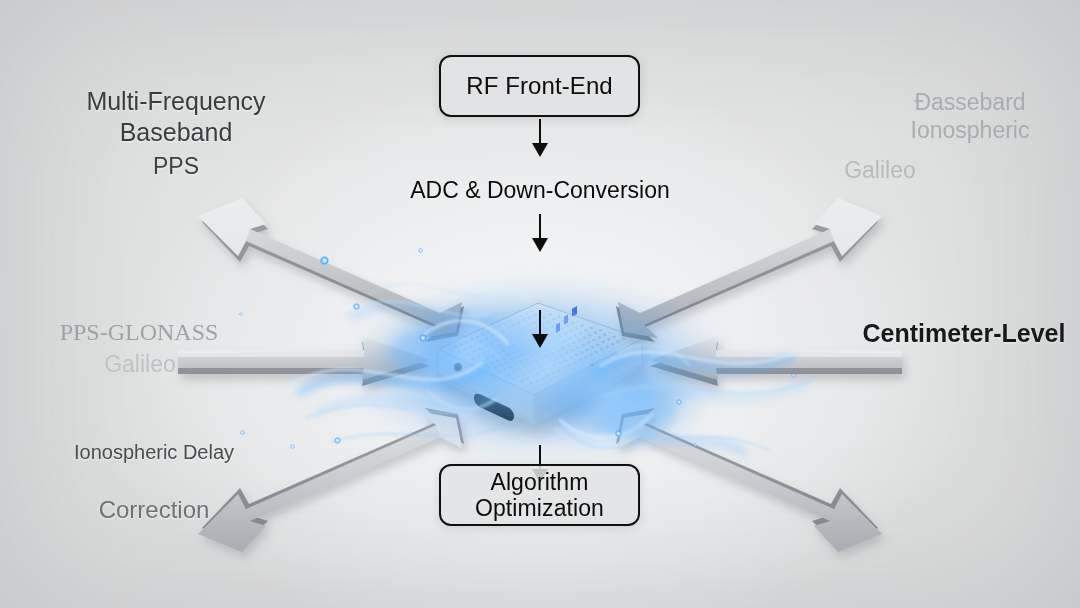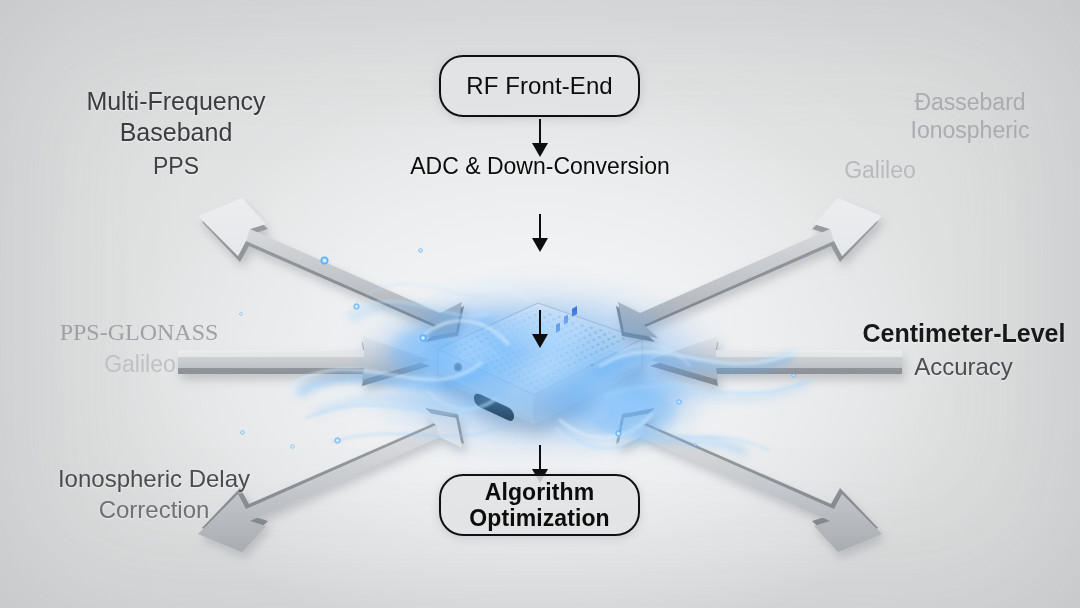--- a/index.html
+++ b/index.html
@@ -28,34 +28,35 @@
   .layer{position:absolute;inset:0;}
   .lz-arrows{z-index:4}
   .lz-glow{z-index:6}
   .lz-glow-front{z-index:8}
   .lz-labels{z-index:12}
   .lz-flow{z-index:13}
 
   
   .flowbox{
     position:absolute;box-sizing:border-box;
-    border:2px solid #101010;border-radius:24px;
+    border:2px solid #101010;border-radius:12px;
     background:rgba(226,227,228,0.86);
     display:flex;align-items:center;justify-content:center;
     text-align:center;color:#0c0c0c;
     letter-spacing:.1px;
     box-shadow:0 2px 10px rgba(90,94,100,0.18);
   }
   #box-rf{left:439px;top:55px;width:201px;height:62px;font-size:24px;}
-  #box-algo{left:439px;top:474px;width:201px;height:62px;font-size:23px;line-height:1.15;font-weight:bold;}
+  #box-algo{left:439px;top:464px;width:201px;height:62px;font-size:23px;line-height:1.15;}
 
   .flowtext{
     position:absolute;text-align:center;color:#0b0b0b;
     font-size:23px;line-height:1.18;width:320px;left:380px;
     text-shadow:0 1px 2px rgba(255,255,255,0.55);
+    margin-top:24px;
   }
   #txt-adc{top:153px;}
   #txt-bb{top:251px;}
 
   .varrow{position:absolute;left:539px;width:2px;background:#0d0d0d;}
   .varrow .head{
     position:absolute;left:-7px;bottom:-13px;width:0;height:0;
     border-left:8px solid transparent;border-right:8px solid transparent;
     border-top:14px solid #0d0d0d;
   }
@@ -83,21 +84,21 @@
   #lbl-galileo-tr{left:800px;top:156px;width:160px;font-size:23px;color:#b8bbbe;}
 
   #lbl-ppsglo{left:24px;top:318px;width:230px;font-size:24px;color:#9ea1a5;font-family:Liberation Serif, serif;}
   #lbl-galileo-l{left:70px;top:350px;width:140px;font-size:23px;color:#bfc2c5;}
 
   #lbl-cm{left:844px;top:318px;width:240px;font-size:25px;color:#171819;font-weight:bold;
           text-shadow:0 1px 2px rgba(255,255,255,.6);}
   #lbl-acc{left:876px;top:352px;width:175px;font-size:24px;color:#4b4d50;
           text-shadow:0 1px 2px rgba(255,255,255,.6);}
 
-  #lbl-iono{left:34px;top:464px;width:240px;font-size:24px;color:#4a4c4f;
+  #lbl-iono{left:34px;top:440px;width:240px;font-size:20px;color:#4a4c4f;
            text-shadow:0 1px 2px rgba(255,255,255,.6);}
   #lbl-ionoc{left:66px;top:495px;width:176px;font-size:24px;color:#6e7175;
            text-shadow:0 1px 2px rgba(255,255,255,.6);}
 
   #lbl-beidou{left:880px;top:540px;width:160px;font-size:24px;color:#9da0a4;}
 
   
   #device{position:absolute;left:430px;top:303px;width:220px;height:125px;}
   #device svg{display:block;overflow:visible;}
   .glowlayer{position:absolute;inset:0;pointer-events:none;}
@@ -350,21 +351,20 @@
     <div class="label" id="lbl-pps">PPS</div>
 
     <div class="label" id="lbl-baseband">Ðassebard
 Ionospheric</div>
     <div class="label" id="lbl-galileo-tr">Galileo</div>
 
     <div class="label" id="lbl-ppsglo">PPS-GLONASS</div>
     <div class="label" id="lbl-galileo-l">Galileo</div>
 
     <div class="label" id="lbl-cm">Centimeter-Level</div>
-    <div class="label" id="lbl-acc">Accuracy</div>
 
     <div class="label" id="lbl-iono">Ionospheric Delay</div>
     <div class="label" id="lbl-ionoc">Correction</div>
 
   </div>
 
   <div class="layer lz-flow">
     <div class="flowbox" id="box-rf">RF Front-End</div>
 
     <div class="varrow" id="va1">

